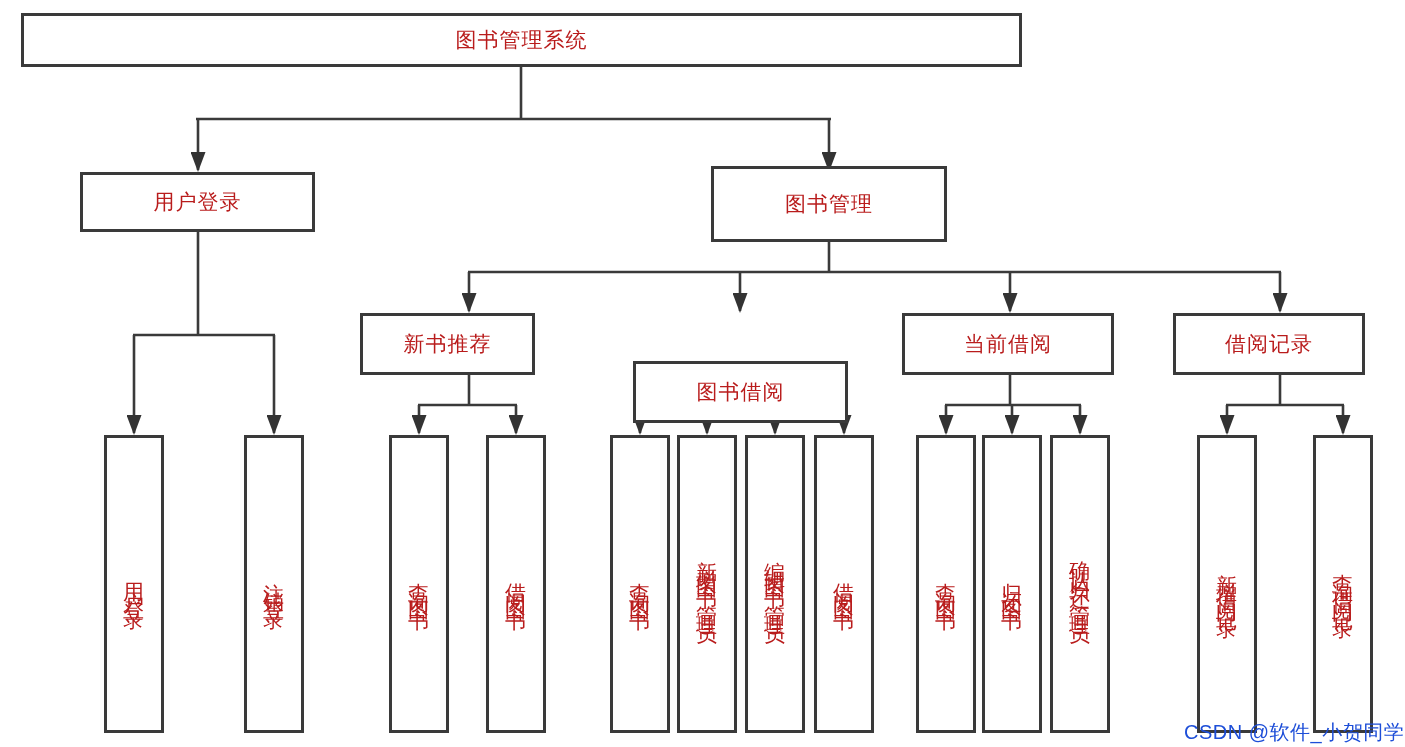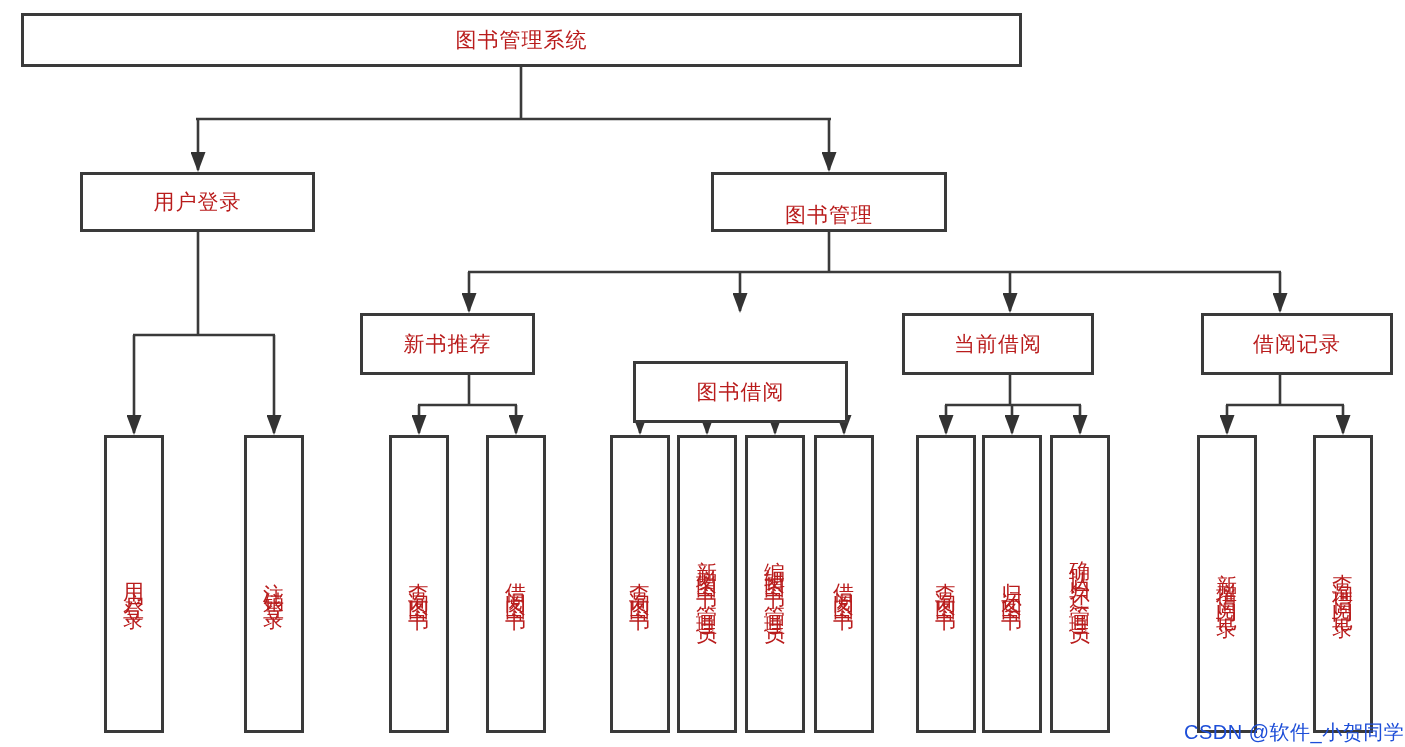--- a/index.html
+++ b/index.html
@@ -39,25 +39,25 @@
     writing-mode: vertical-rl;
     text-orientation: mixed;
     font-size: 21px;
     line-height: 1;
     letter-spacing: 9px;
     white-space: nowrap;
   }
   
   .n-root   { left: 21px;  top: 13px;  width: 1001px; height: 54px; }
   .n-login  { left: 80px;  top: 172px; width: 235px;  height: 60px; }
-  .n-mgmt   { left: 711px; top: 172px; width: 236px;  height: 60px; align-items: flex-end; }
+  .n-mgmt   { left: 711px; top: 166px; width: 236px;  height: 76px; }
   .n-newrec { left: 360px; top: 313px; width: 175px;  height: 62px; }
   .n-borrow { left: 633px; top: 313px; width: 215px;  height: 62px; margin-top: 48px; }
-  .n-curr   { left: 902px; top: 313px; width: 192px;  height: 62px; align-items: center; }
-  .n-record { left: 1173px;top: 313px; width: 192px;  height: 62px; margin-left: 28px; }
+  .n-curr   { left: 902px; top: 313px; width: 212px;  height: 62px; align-items: center; }
+  .n-record { left: 1173px;top: 313px; width: 192px;  height: 62px; }
   .leaf     { top: 435px;  width: 60px; height: 298px; }
   .lf-1  { left: 104px; }
   .lf-2  { left: 244px; }
   .lf-3  { left: 389px; }
   .lf-4  { left: 486px; }
   .lf-5  { left: 610px; }
   .lf-6  { left: 677px; }
   .lf-7  { left: 745px; }
   .lf-8  { left: 814px; }
   .lf-9  { left: 916px; }

